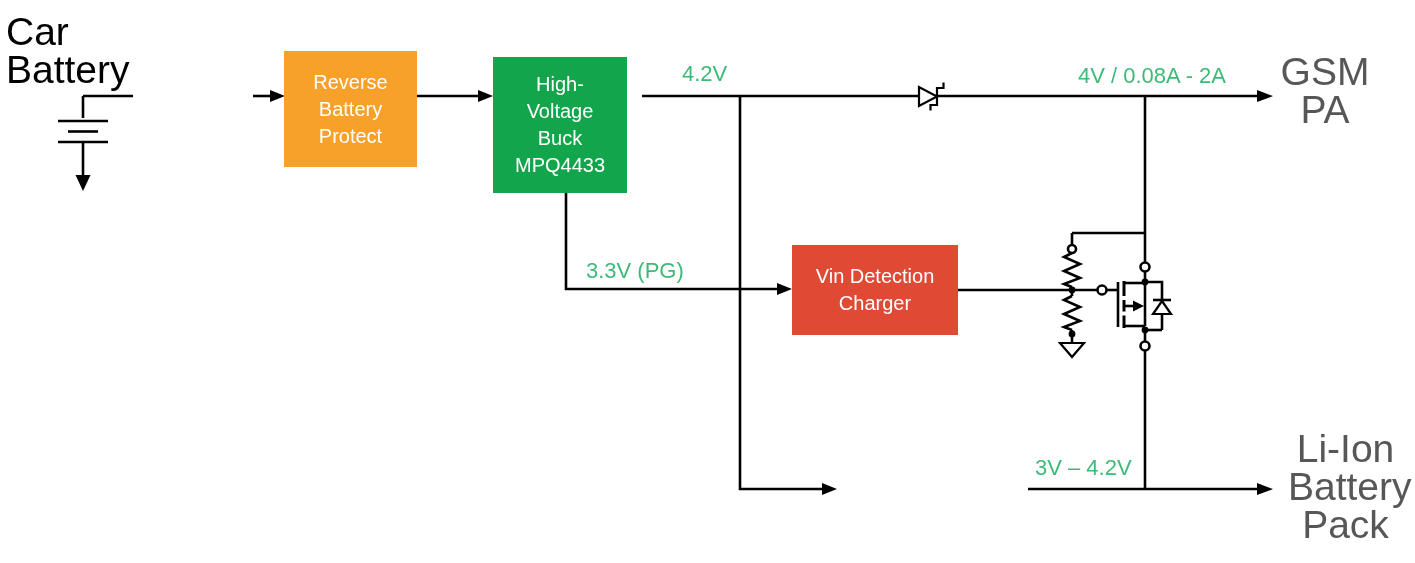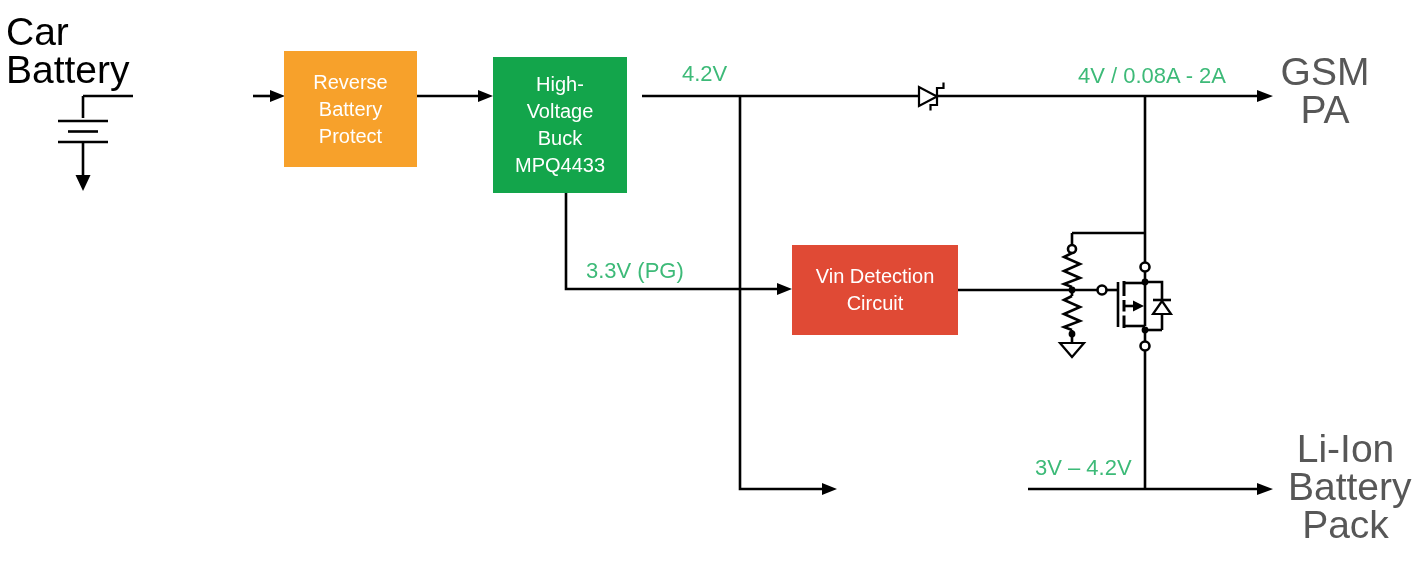--- a/index.html
+++ b/index.html
@@ -149,21 +149,21 @@
 
   <div class="box green" style="left:493px; top:29px; width:134px; height:136px;margin-top:28px;">
     <div class="inner">High-
 Voltage
 Buck
 MPQ4433</div>
   </div>
 
   <div class="box red" style="left:792px; top:245px; width:166px; height:90px;">
     <div class="inner">Vin Detection
-Circuit</div>
+Charger</div>
   </div>
 
 
   <div class="biglabel black" style="left:6px; top:13px; width:120px;">Car
 Battery</div>
 
   <div class="biglabel" style="left:1280px; top:53px; width:90px;">GSM
 PA</div>
 
   <div class="biglabel" style="left:1288px; top:430px; width:115px;">Li-Ion

